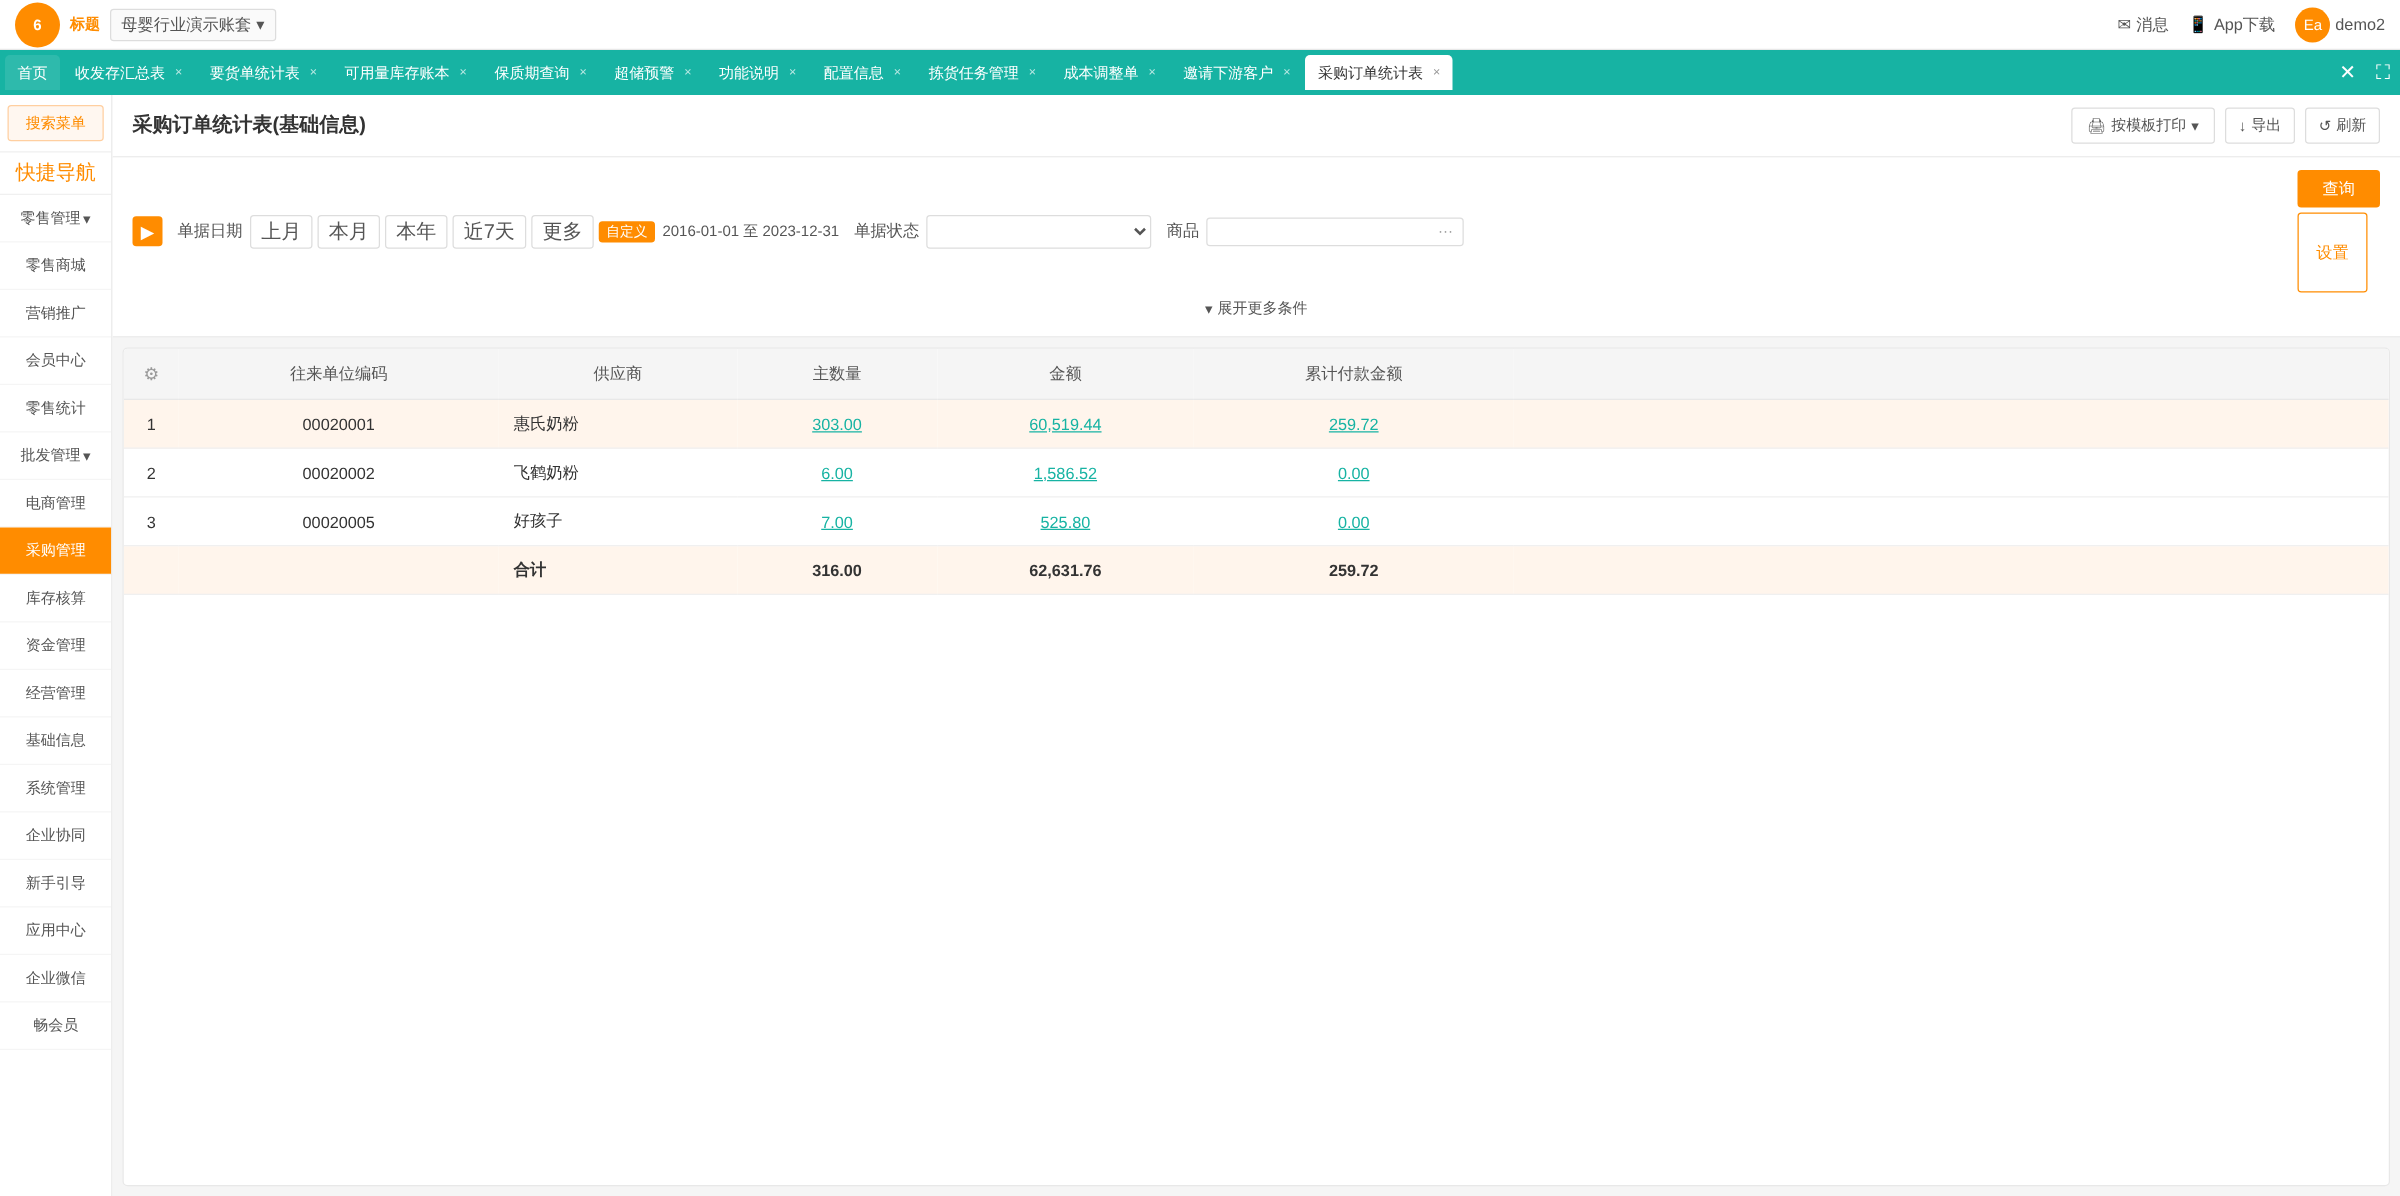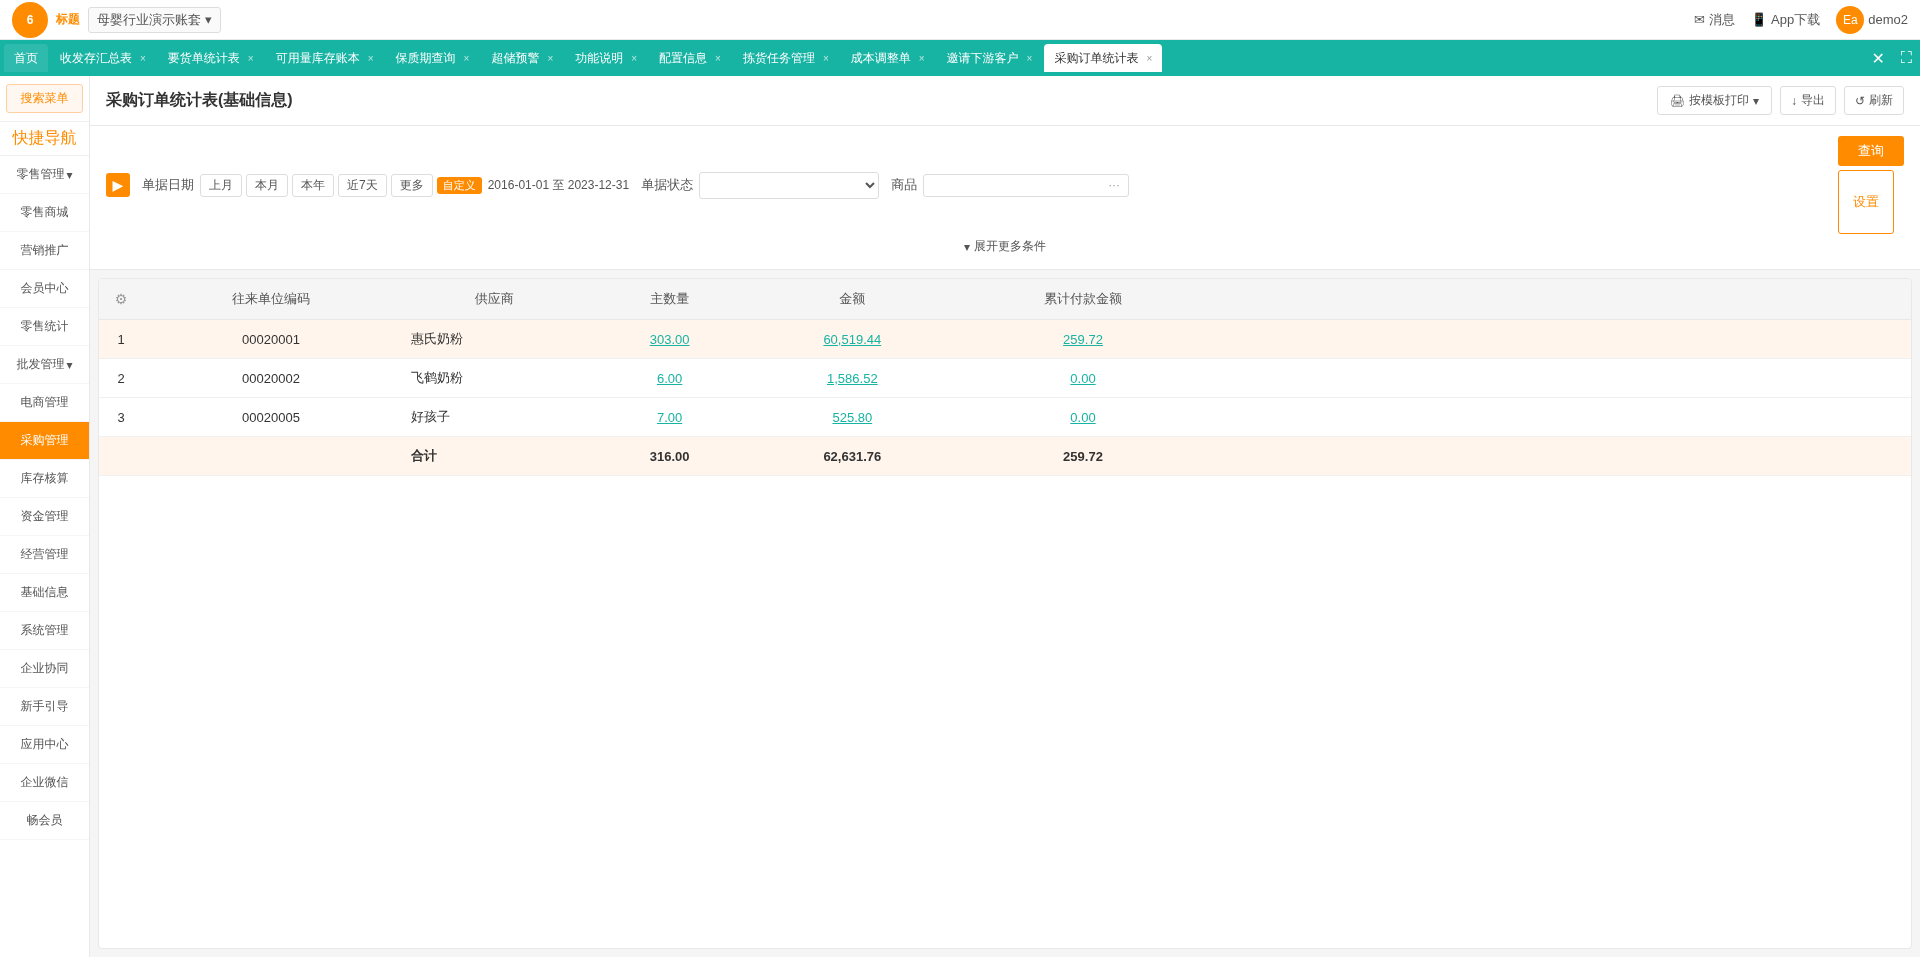--- a/index.html
+++ b/index.html
@@ -48,21 +48,21 @@
     .btn-export { display: flex; align-items: center; gap: 4px; padding: 5px 10px; border: 1px solid #ddd; border-radius: 3px; background: #fff; color: #555; font-size: 12px; cursor: pointer; }
     .btn-refresh { display: flex; align-items: center; gap: 4px; padding: 5px 10px; border: 1px solid #ddd; border-radius: 3px; background: #fff; color: #555; font-size: 12px; cursor: pointer; }
 
     
     .filter-section { background: #fff; padding: 10px 16px; border-bottom: 1px solid #e8e8e8; }
     .filter-row { display: flex; align-items: center; gap: 12px; flex-wrap: nowrap; }
     .filter-toggle-btn { width: 24px; height: 24px; background: #ff8c00; color: white; border: none; border-radius: 3px; cursor: pointer; font-size: 14px; display: flex; align-items: center; justify-content: center; flex-shrink: 0; }
     .filter-group { display: flex; align-items: center; gap: 6px; }
     .filter-label { color: #555; font-size: 13px; white-space: nowrap; }
     .filter-date-options { display: flex; align-items: center; gap: 4px; }
-    .filter-date-btn { padding: 2px 8px; border: 1px solid #ddd; border-radius: 3px; background: #fff; color: #555; font-size: 12px; cursor: pointer; }
+    .filter-date-btn { padding: 2px 8px; border: 1px solid #ddd; border-radius: 3px; background: #fff; color: #555; font-size: 16px; cursor: pointer; }
     .filter-date-range { display: flex; align-items: center; gap: 4px; font-size: 12px; color: #555; }
     .filter-custom-tag { background: #ff8c00; color: white; padding: 1px 6px; border-radius: 3px; font-size: 11px; cursor: pointer; }
     .filter-select { display: flex; align-items: center; gap: 4px; }
     .filter-select select { padding: 4px 8px; border: 1px solid #ddd; border-radius: 3px; font-size: 13px; color: #555; background: #fff; min-width: 180px; }
     .filter-input-box { display: flex; align-items: center; border: 1px solid #ddd; border-radius: 3px; background: #fff; padding: 3px 8px; flex: 1; }
     .filter-input-box input { border: none; outline: none; font-size: 13px; color: #555; width: 100%; background: transparent; }
     .btn-query { background: #ff8c00; color: white; border: none; padding: 6px 20px; border-radius: 3px; font-size: 13px; cursor: pointer; }
     .btn-settings { background: #fff; color: #ff8c00; border: 1px solid #ff8c00; padding: 22px 14px; border-radius: 3px; font-size: 13px; cursor: pointer; }
     .expand-more { text-align: center; padding: 4px; color: #555; font-size: 12px; cursor: pointer; display: flex; align-items: center; justify-content: center; gap: 4px; }
 

